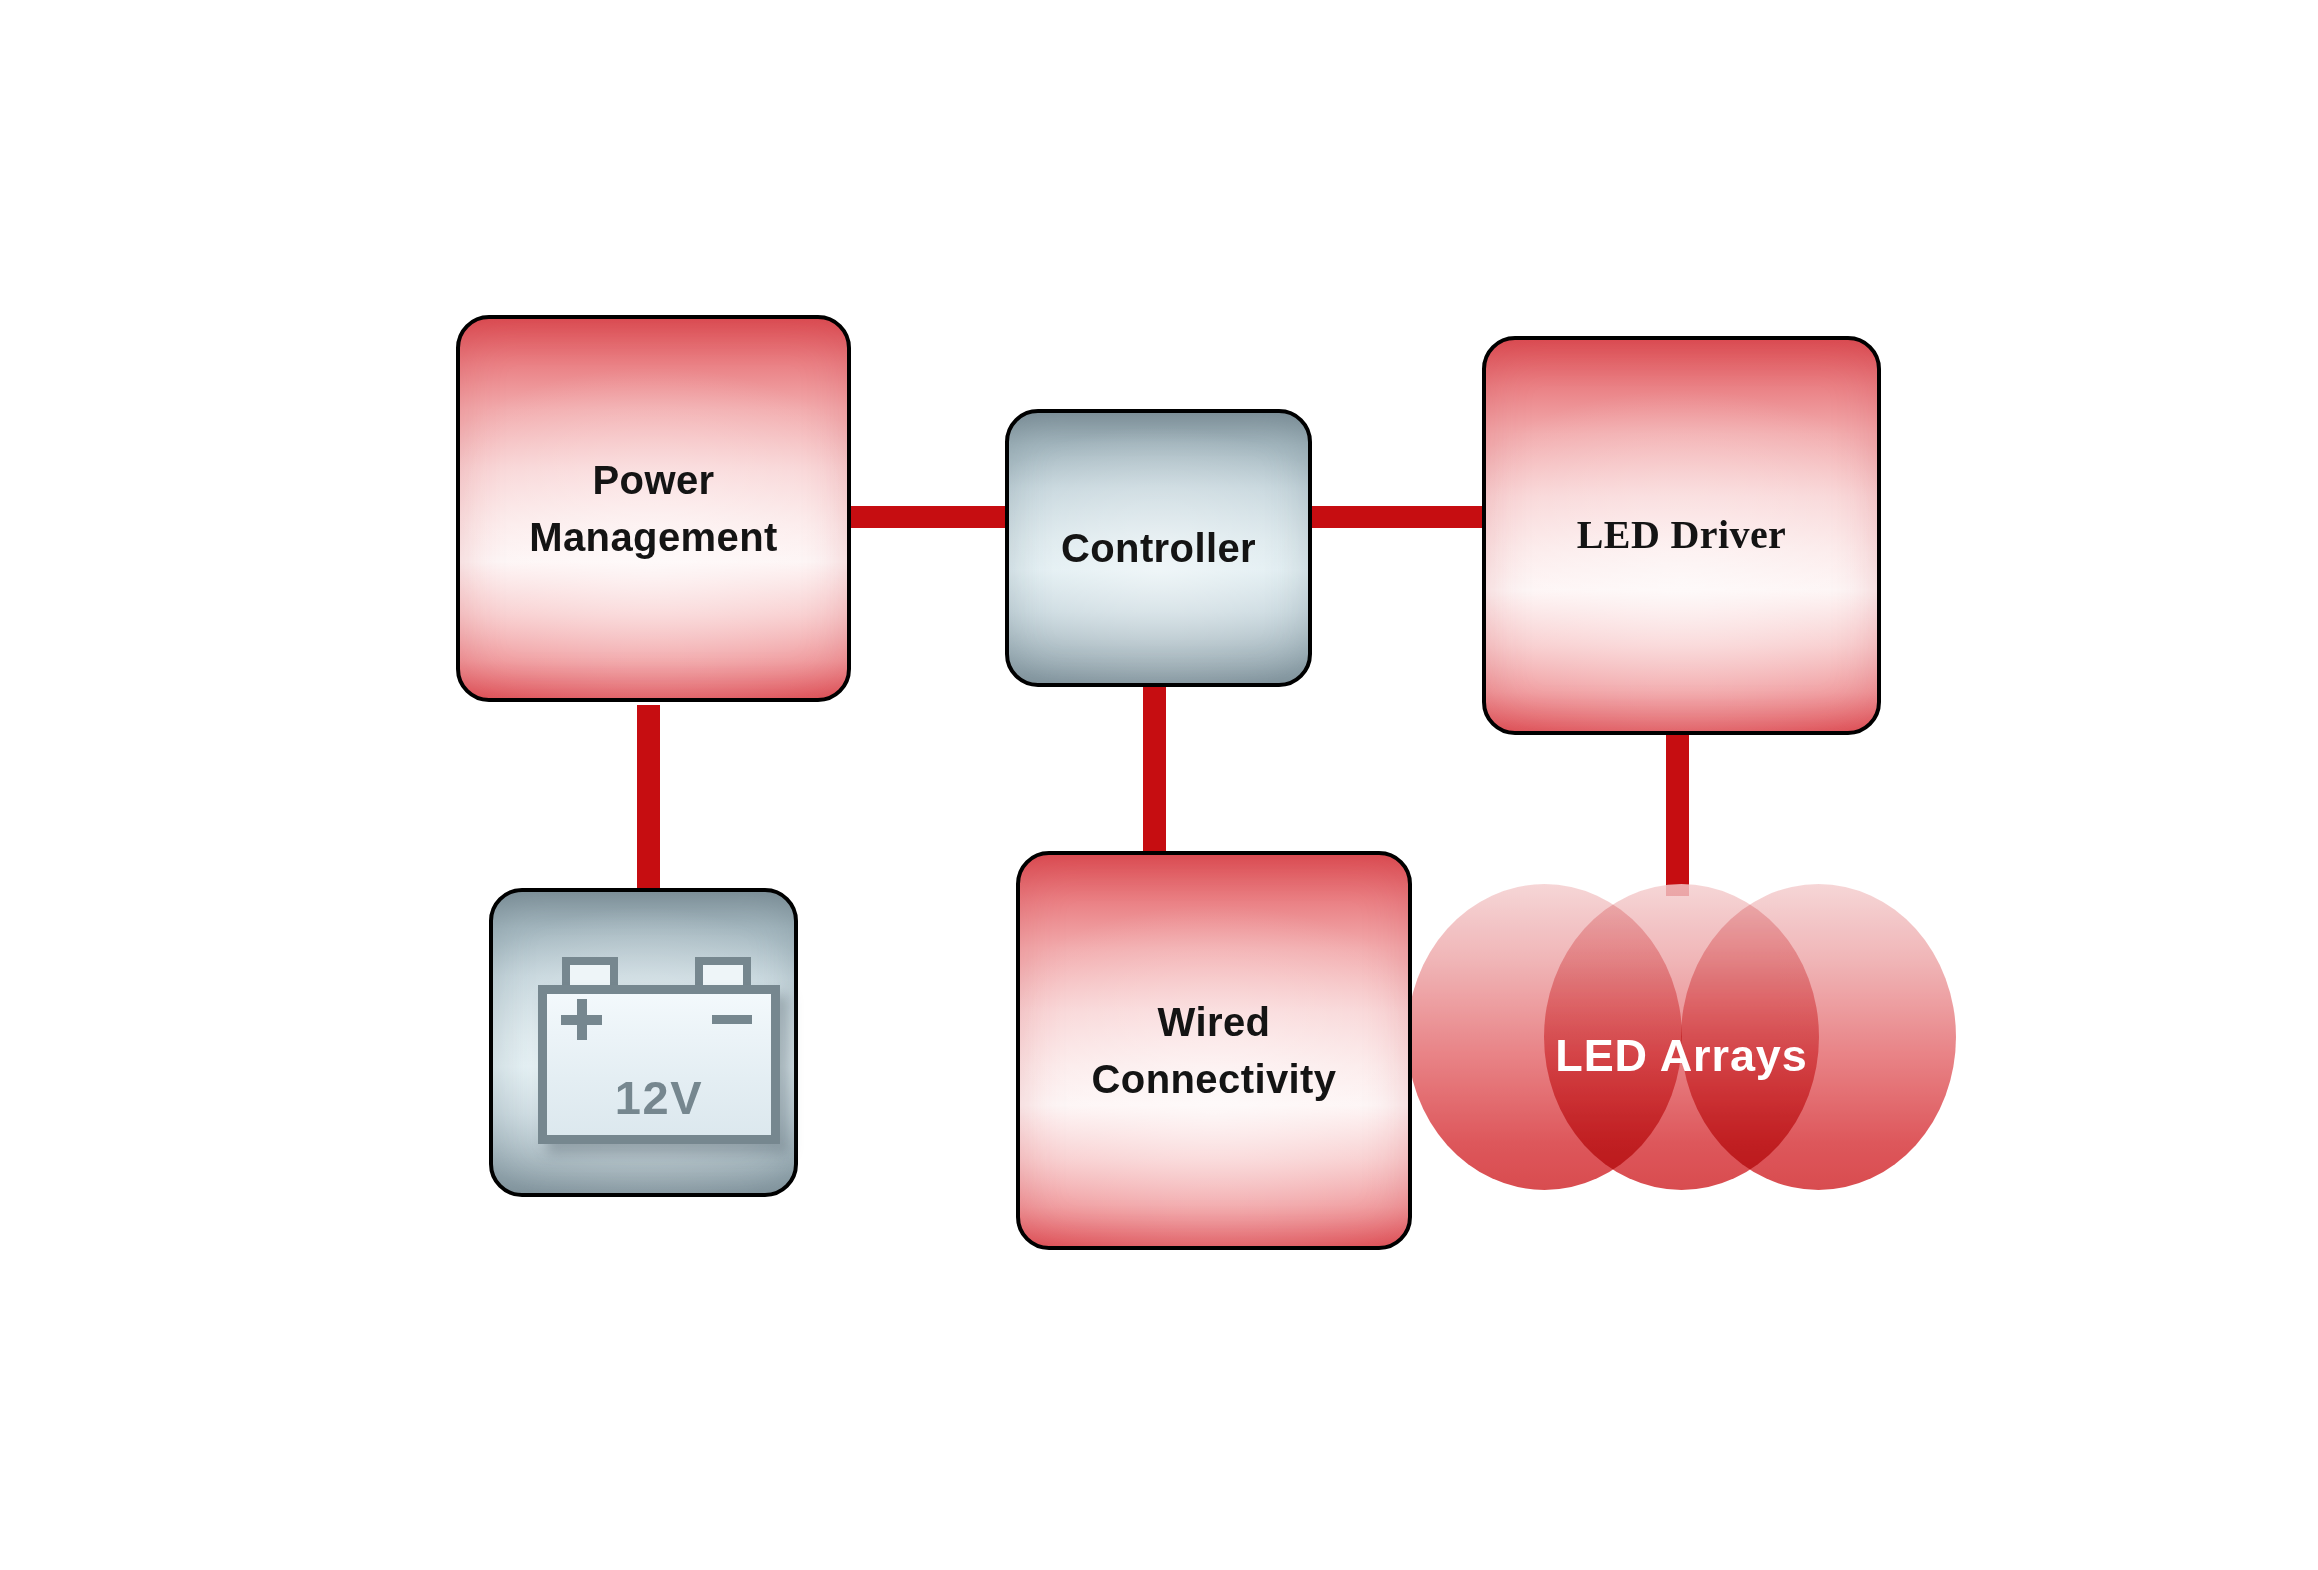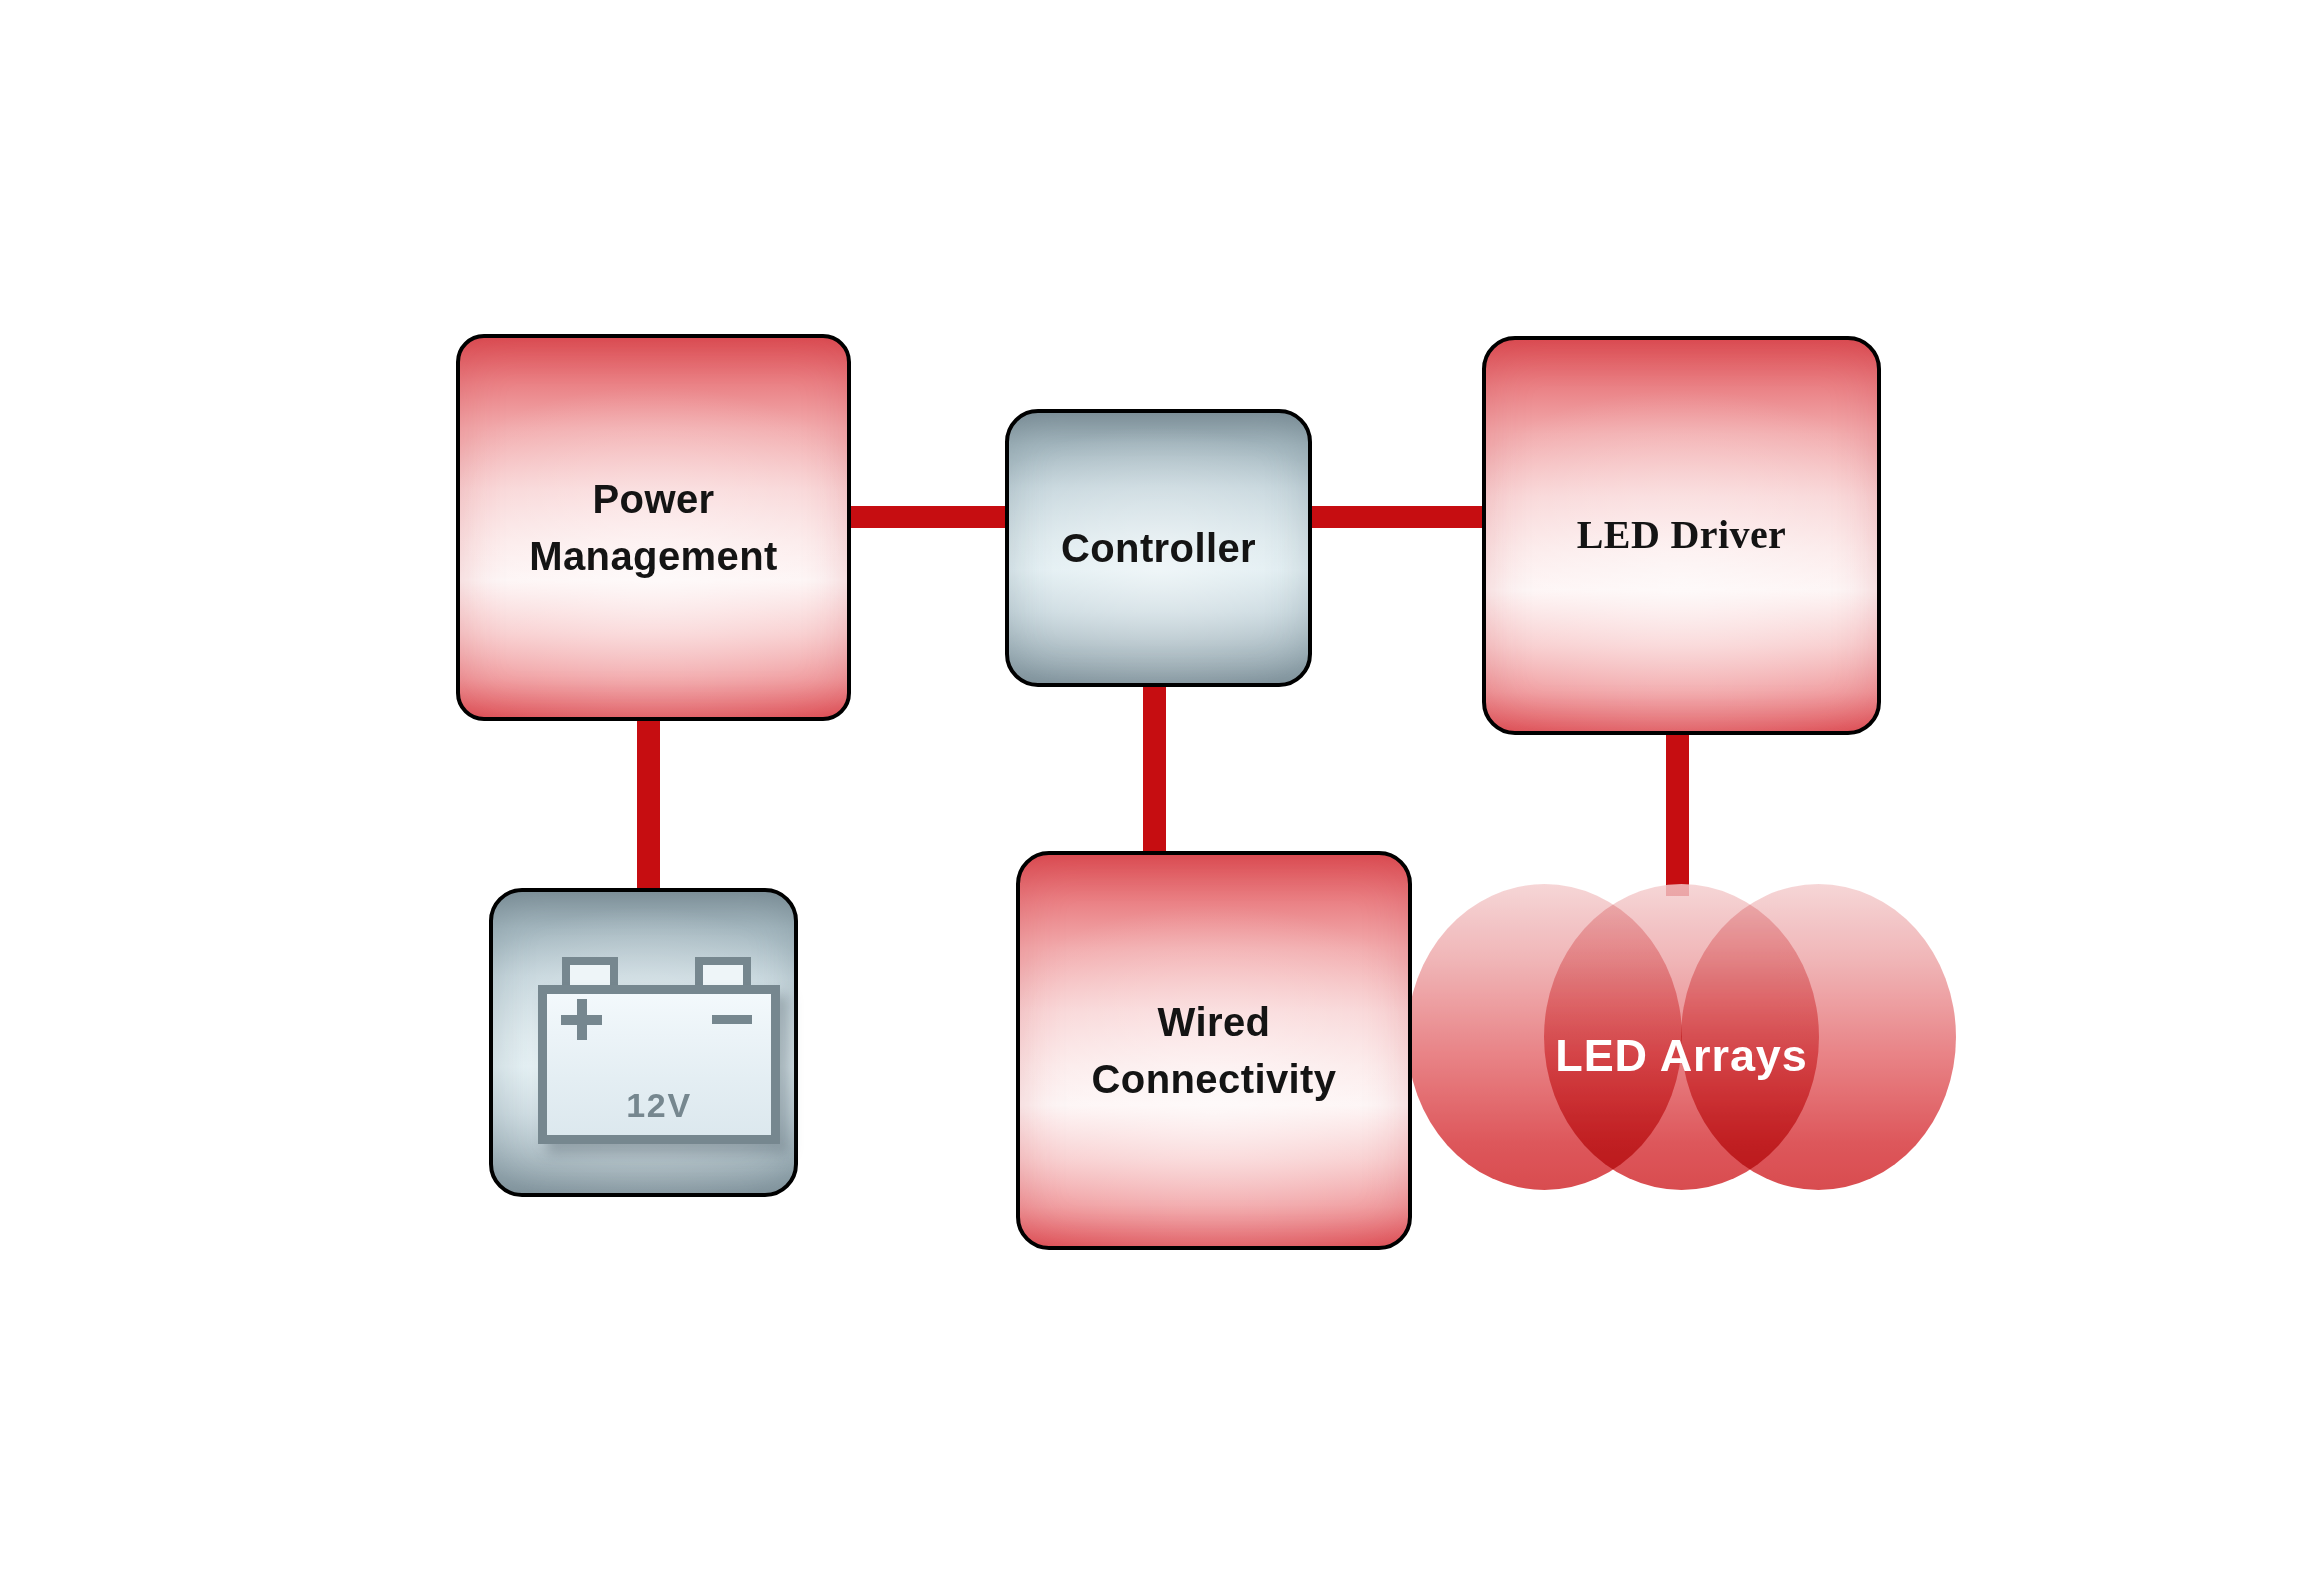--- a/index.html
+++ b/index.html
@@ -43,21 +43,21 @@
       linear-gradient(180deg,#dd5056 0%,#ea8185 12%,#f2abad 24%,#f8d2d3 40%,#fbe7e7 54%,#fdf3f3 64%,#f7c6c7 78%,#ef9598 90%,#e2595f 100%);
     box-shadow: inset 0 0 47px rgba(190,40,50,0.20);
   }
   .box.gray{
     background:
       radial-gradient(120% 85% at 50% 56%, rgba(255,255,255,0.55) 0%, rgba(255,255,255,0) 60%),
       linear-gradient(180deg,#84969f 0%,#a3b6be 12%,#c2d3da 28%,#d6e5ea 48%,#dcebf0 58%,#c3d4db 74%,#a4b6be 88%,#8a9ca5 100%);
     box-shadow: inset 0 0 43px rgba(70,90,100,0.22);
   }
 
-  #box-power-management{left:456px; top:334px; width:387px; height:379px;border-radius:28px;}
+  #box-power-management{left:456px; top:315px; width:387px; height:379px;}
   #box-controller      {left:1005px;top:369px; width:299px; height:270px;margin-top:40px;}
   #box-led-driver      {left:1482px;top:336px; width:391px; height:391px;font-family:Liberation Serif, serif;}
   #box-battery         {left:489px; top:888px;width:301px; height:301px;}
   #box-wired           {left:1016px;top:851px; width:388px; height:391px;}
 
   
   .battery-icon{position:absolute;inset:0;}
   .bat-terminal{
     position:absolute;
     width:40px;height:33px;
@@ -76,21 +76,21 @@
     box-shadow:8.6px 10.3px 12px rgba(80,95,105,0.38);
     z-index:4;
   }
   .plus-icon{position:absolute;left:13.8px;top:5.2px;width:41px;height:41px;}
   .plus-icon .bar-h{position:absolute;left:0;top:16.3px;width:41px;height:9.5px;background:#76878f;}
   .plus-icon .bar-v{position:absolute;left:16.3px;top:0;width:9.5px;height:41px;background:#76878f;}
   .minus-icon{position:absolute;right:19px;top:20.6px;width:40px;height:9.5px;background:#76878f;}
   .bat-voltage{
     position:absolute;left:0;right:0;bottom:10.3px;
     text-align:center;
-    font-size:34px;font-weight:700;color:#76878f;
+    font-size:47px;font-weight:700;color:#76878f;
     letter-spacing:1.7px;
   }
 
   
   #led-arrays{
     position:absolute;
     left:1407px;top:884px;width:549px;height:306px;
     z-index:1;
   }
   .led-circle{

